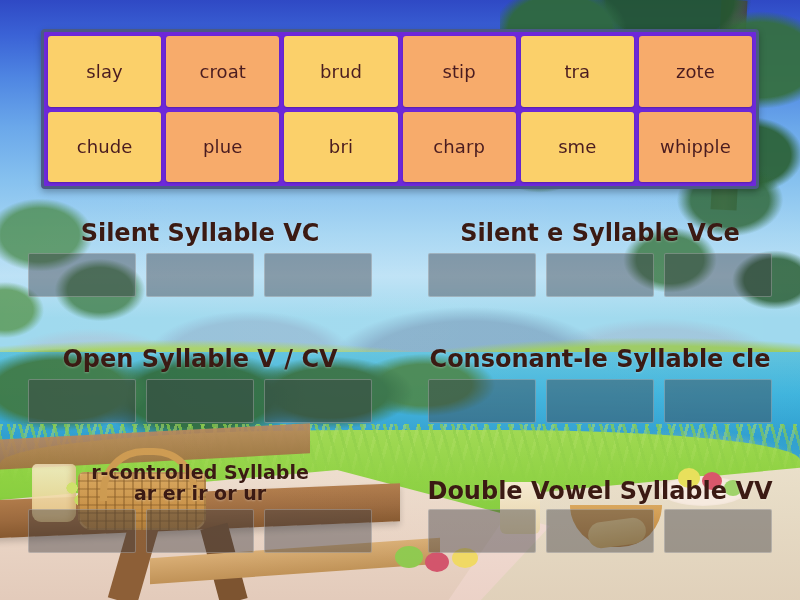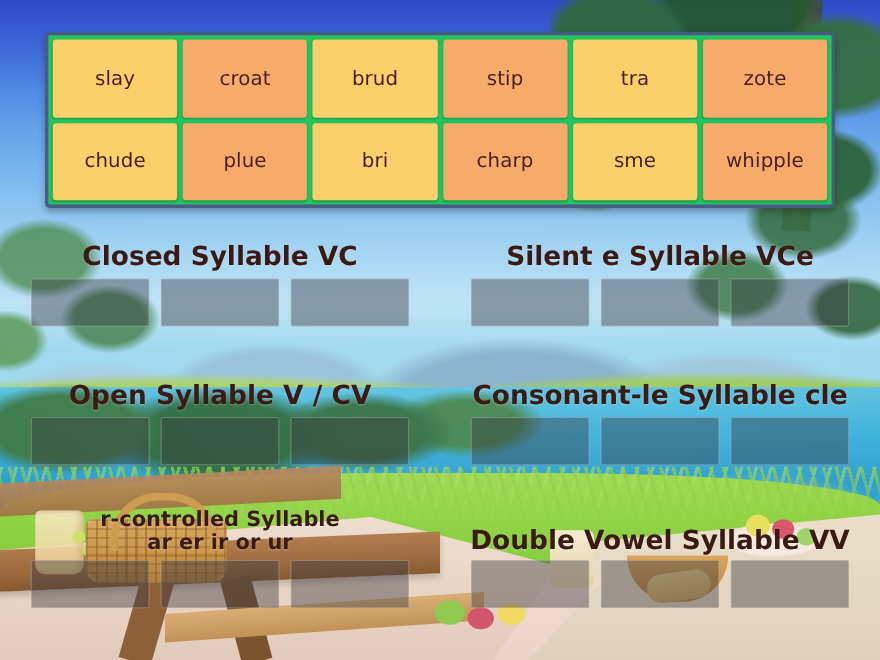--- a/index.html
+++ b/index.html
@@ -238,21 +238,21 @@
     pointer-events:none;
   }
 
   
   #word-bank {
     position: absolute;
     left: 41px;
     top: 29px;
     width: 718px;
     height: 160px;
-    background: #22c55e;
+    background: #6d28d9;
     border: 3px solid #4a5a86;
     border-radius: 4px;
     box-sizing: border-box;
     padding: 4px;
     display: flex;
     flex-direction: column;
     gap: 5px;
     box-shadow: 0 3px 7px rgba(0,0,0,.28);
   }
   .word-row { display:flex; gap: 5px; flex: 1; }
@@ -377,21 +377,21 @@
         <div class="word-tile tile-yellow">bri</div>
         <div class="word-tile tile-orange">charp</div>
         <div class="word-tile tile-yellow">sme</div>
         <div class="word-tile tile-orange">whipple</div>
       </div>
     </div>
 
   <div id="categories">
       <div class="cat-row row1">
         <div class="cat">
-          <div class="cat-title">Closed Syllable VC</div>
+          <div class="cat-title">Silent Syllable VC</div>
           <div class="slots">
             <div class="slot"></div>
             <div class="slot"></div>
             <div class="slot"></div>
           </div>
         </div>
         <div class="cat">
           <div class="cat-title">Silent e Syllable VCe</div>
           <div class="slots">
             <div class="slot"></div>

